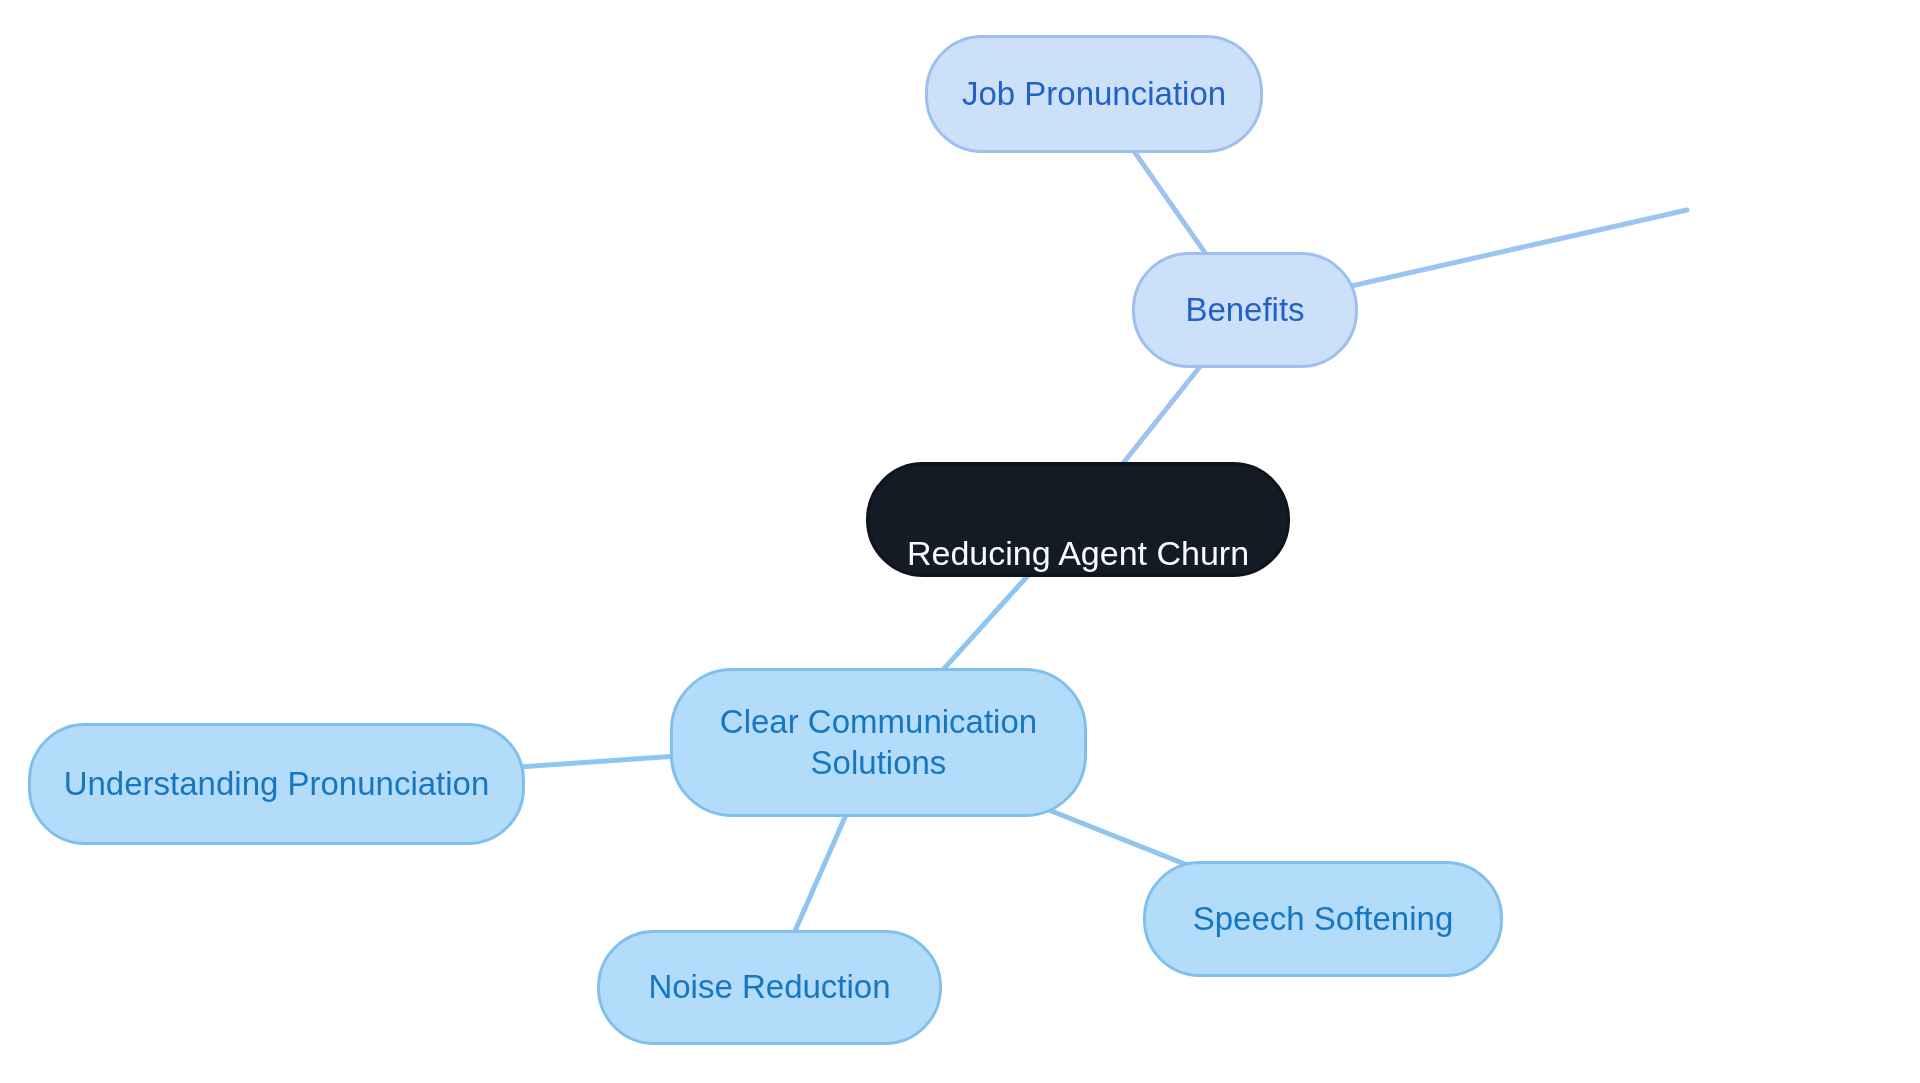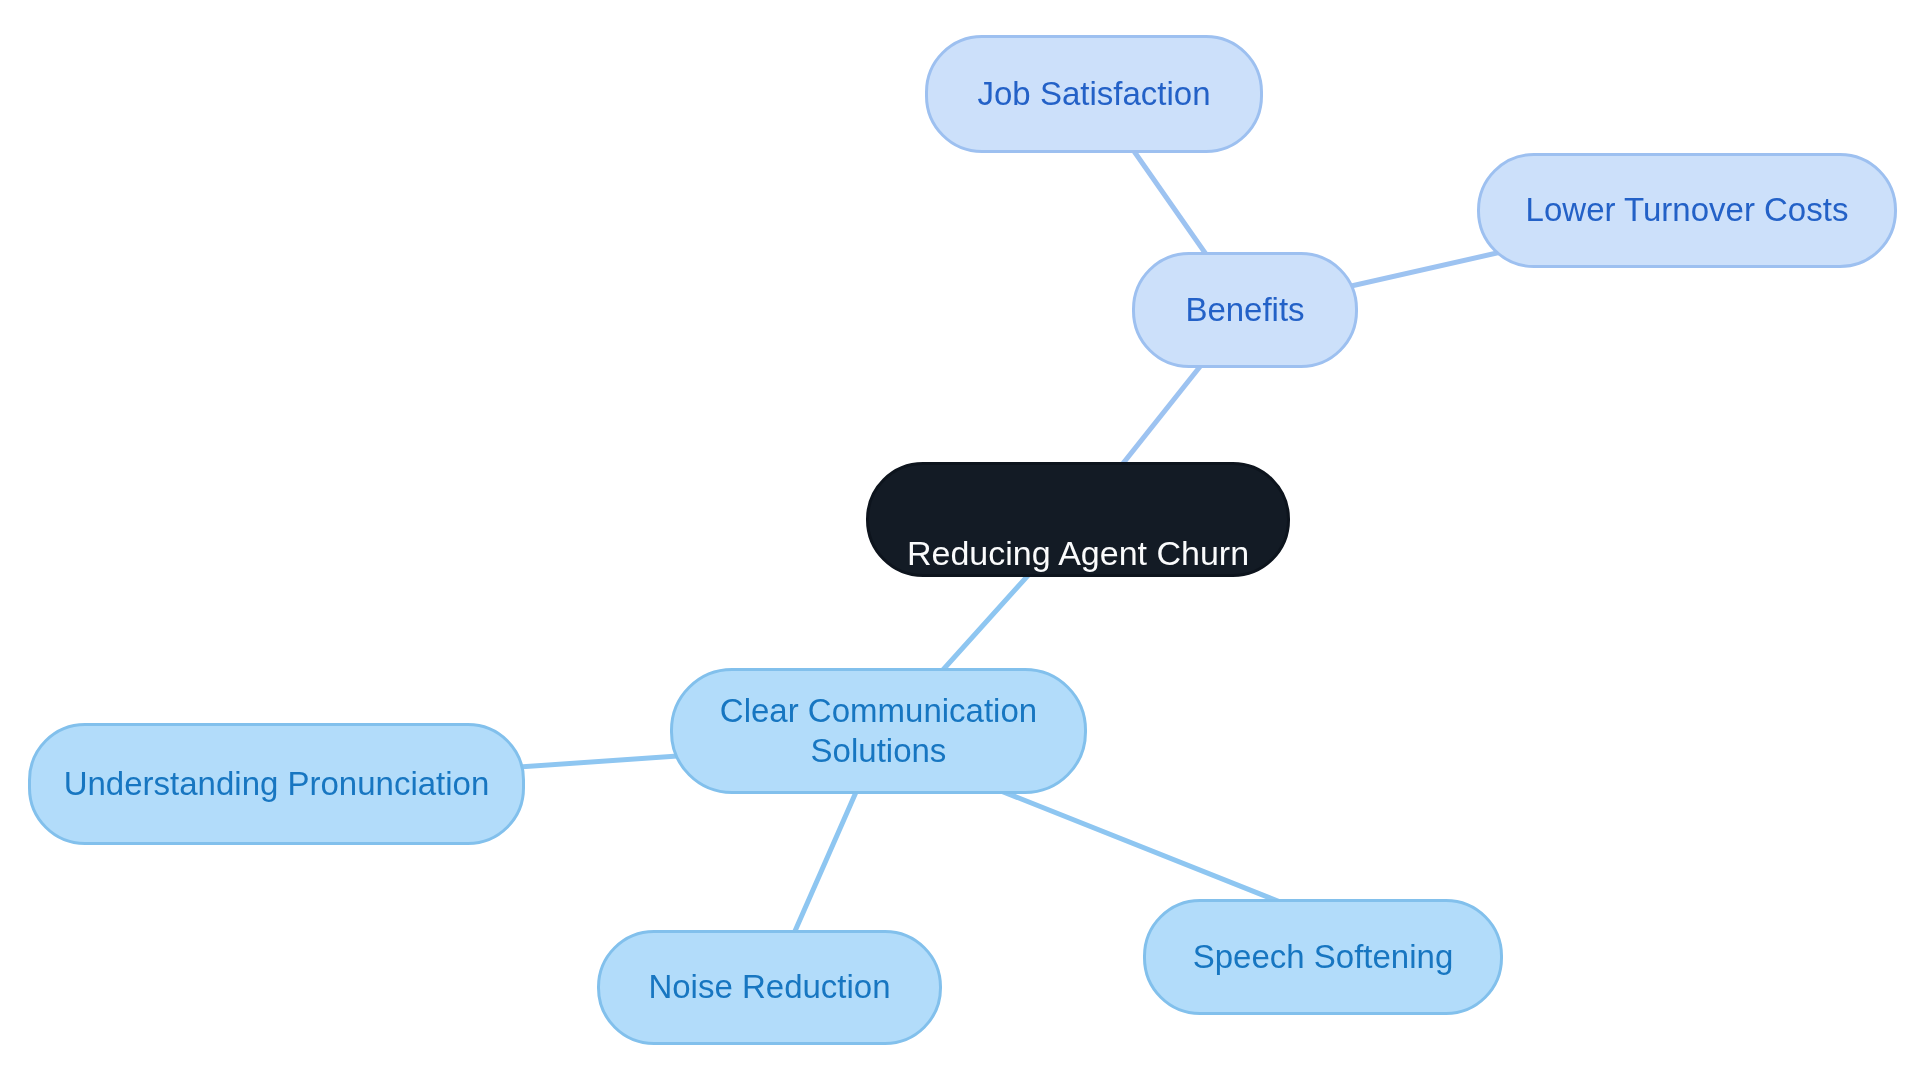--- a/index.html
+++ b/index.html
@@ -69,44 +69,41 @@
       <line x1="1078" y1="520" x2="1245" y2="310" class="edge-benefits"></line>
       <line x1="1245" y1="310" x2="1094" y2="94" class="edge-benefits"></line>
       <line x1="1245" y1="310" x2="1687" y2="210" class="edge-benefits"></line>
       <line x1="1078" y1="520" x2="878" y2="742" class="edge-solutions"></line>
       <line x1="878" y1="742" x2="276" y2="784" class="edge-solutions"></line>
       <line x1="878" y1="742" x2="770" y2="988" class="edge-solutions"></line>
       <line x1="878" y1="742" x2="1323" y2="919" class="edge-solutions"></line>
     </svg>
 
   <div class="node branch1" style="left:925px; top:35px; width:338px; height:118px;">
-    <span class="node-label">Job Satisfaction</span>
+    <span class="node-label">Job Pronunciation</span>
   </div>
 
-  <div class="node branch1" style="left:1477px; top:153px; width:420px; height:115px;">
-    <span class="node-label">Lower Turnover Costs</span>
-  </div>
 
   <div class="node branch1" style="left:1132px; top:252px; width:226px; height:116px;justify-content:center;">
     <span class="node-label">Benefits</span>
   </div>
 
   <div class="node central" style="left:866px; top:462px; width:424px; height:115px;align-items:flex-end;">
     <span class="node-label">Reducing Agent Churn</span>
   </div>
 
-  <div class="node branch2" style="left:670px; top:668px; width:417px; height:126px; border-radius:62px;">
+  <div class="node branch2" style="left:670px; top:668px; width:417px; height:149px; border-radius:62px;">
     <span class="node-label">Clear Communication Solutions</span>
   </div>
 
   <div class="node branch2" style="left:597px; top:930px; width:345px; height:115px;">
     <span class="node-label">Noise Reduction</span>
   </div>
 
   <div class="node branch2" style="left:28px; top:723px; width:497px; height:122px;">
     <span class="node-label">Understanding Pronunciation</span>
   </div>
 
-  <div class="node branch2" style="left:1143px; top:861px; width:360px; height:116px;margin-top:38px;">
+  <div class="node branch2" style="left:1143px; top:861px; width:360px; height:116px;">
     <span class="node-label">Speech Softening</span>
   </div>
 
 </div>
 
 </body></html>

